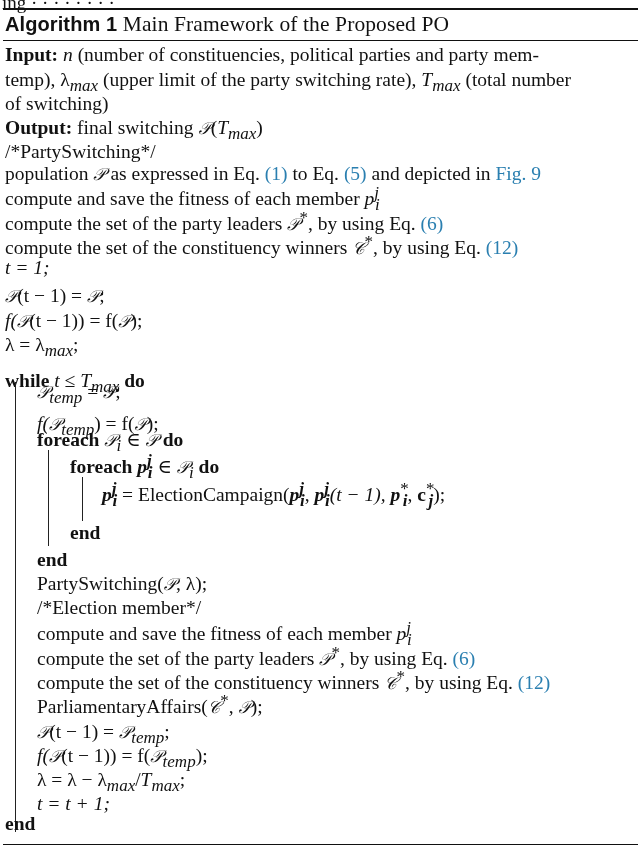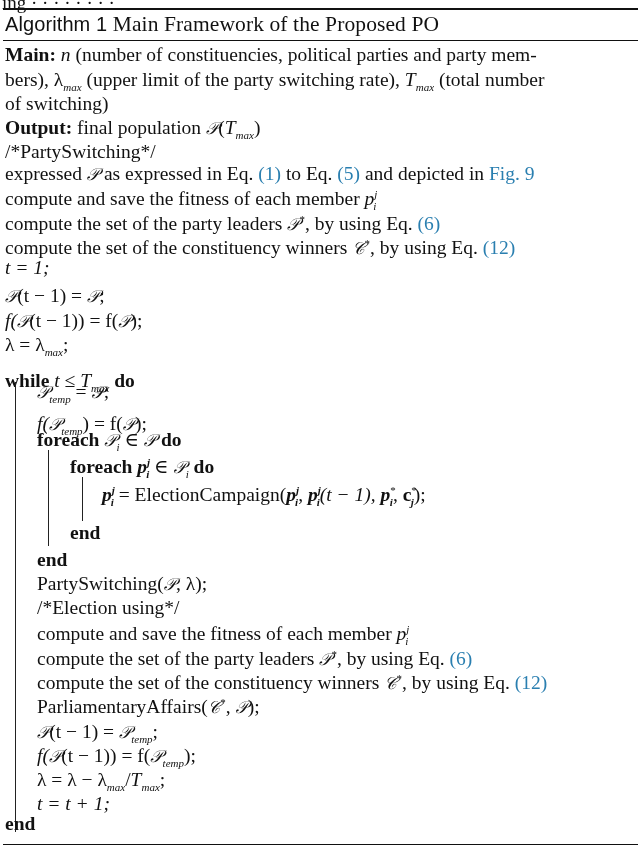--- a/index.html
+++ b/index.html
@@ -3,49 +3,49 @@
 <meta charset="utf-8">
 <style>
   html, body { margin: 0; padding: 0; background: #ffffff; }
   body { width: 641px; height: 852px; overflow: hidden; position: relative;
          font-family: "Liberation Serif", "DejaVu Serif", serif; color: #111; }
   .cut-top { position: absolute; left: 2px; top: -8px; font-size: 19px; color: #111; white-space: nowrap; }
   .rule { position: absolute; left: 3px; right: 3px; background: #111; }
   .rule.thick { height: 2px; }
   .rule.thin { height: 1px; }
   .alg-title { position: absolute; left: 5px; top: 12px; font-size: 21.5px; white-space: nowrap; letter-spacing: 0.1px; }
-  .alg-title b { font-family: "Liberation Sans", sans-serif; font-weight: normal; font-size: 20px; margin-top: 36px; }
+  .alg-title b { font-family: "Liberation Sans", sans-serif; font-weight: bold; font-size: 20px; margin-top: 36px; }
   .line { position: absolute; left: 5px; font-size: 19.5px; line-height: 24px; white-space: nowrap; }
   .line b { font-weight: bold; }
   .ref { color: #2a7fb0; }
   i { font-style: italic; }
   .cal { font-family: "DejaVu Serif", serif; font-style: italic; font-size: 17px; }
-  sub, sup { font-size: 11px; line-height: 0; }
+  sub, sup { font-size: 17px; line-height: 0; }
   .vbar { position: absolute; width: 1px; background: #222; }
   .bi { font-weight: bold; font-style: italic; }
 </style>
 </head>
 <body>
 
 <div class="cut-top">ing   ·   ·   ·   ·   ·   ·   ·   ·</div>
 <div class="rule thick" style="top:8px"></div>
 
 <div class="alg-title"><b>Algorithm 1</b> <span>Main Framework of the Proposed PO</span></div>
 
 <div class="rule thin" style="top:40px"></div>
 
-<div class="line" style="top:43px"><b>Main:</b> <i>n</i><span> (number of constituencies, political parties and party mem-</span></div>
-<div class="line" style="top:68px"><span>bers), </span><span>λ</span><sub><i>max</i></sub><span> (upper limit of the party switching rate), </span><i>T</i><sub><i>max</i></sub><span> (total number</span></div>
+<div class="line" style="top:43px"><b>Input:</b> <i>n</i><span> (number of constituencies, political parties and party mem-</span></div>
+<div class="line" style="top:68px"><span>temp), </span><span>λ</span><sub><i>max</i></sub><span> (upper limit of the party switching rate), </span><i>T</i><sub><i>max</i></sub><span> (total number</span></div>
 <div class="line" style="top:92px"><span>of switching)</span></div>
 
-<div class="line" style="top:116px"><b>Output:</b><span> final population </span><span class="cal">𝒫</span>(<i>T</i><sub><i>max</i></sub>)</div>
+<div class="line" style="top:116px"><b>Output:</b><span> final switching </span><span class="cal">𝒫</span>(<i>T</i><sub><i>max</i></sub>)</div>
 
 <div class="line" style="top:140px">/*PartySwitching*/</div>
 
-<div class="line" style="top:162px"><span>expressed </span><span class="cal">𝒫</span><span> as expressed in Eq. </span><span class="ref">(1)</span><span> to Eq. </span><span class="ref">(5)</span><span> and depicted in </span><span class="ref">Fig. 9</span></div>
+<div class="line" style="top:162px"><span>population </span><span class="cal">𝒫</span><span> as expressed in Eq. </span><span class="ref">(1)</span><span> to Eq. </span><span class="ref">(5)</span><span> and depicted in </span><span class="ref">Fig. 9</span></div>
 
 <div class="line" style="top:187px"><span>compute and save the fitness of each member </span><i>p</i><sup><i>j</i></sup><sub style="margin-left:-4px"><i>i</i></sub></div>
 
 <div class="line" style="top:212px"><span>compute the set of the party leaders </span><span class="cal">𝒫</span><sup>*</sup><span>, by using Eq. </span><span class="ref">(6)</span></div>
 
 <div class="line" style="top:236px"><span>compute the set of the constituency winners </span><span class="cal">𝒞</span><sup>*</sup><span>, by using Eq. </span><span class="ref">(12)</span></div>
 
 <div class="line" style="top:256px"><i>t = 1;</i></div>
 <div class="line" style="top:284px"><span class="cal">𝒫</span><span>(t − 1) = </span><span class="cal">𝒫</span>;</div>
 <div class="line" style="top:309px"><i>f(</i><span class="cal">𝒫</span><span>(t − 1)) = f(</span><span class="cal">𝒫</span><span>);</span></div>
@@ -65,21 +65,21 @@
 <div class="line" style="left:70px; top:455px"><b>foreach</b> <span class="bi">p</span><sup><span class="bi">j</span></sup><sub style="margin-left:-4px"><span class="bi">i</span></sub><span> ∈ </span><span class="cal">𝒫</span><sub><i>i</i></sub> <b>do</b></div>
 
 <div class="vbar" style="left:82px; top:477px; height:44px;"></div>
 
 <div class="line" style="left:102px; top:483px"><span class="bi">p</span><sup><span class="bi">j</span></sup><sub style="margin-left:-4px"><span class="bi">i</span></sub><span> = ElectionCampaign(</span><span class="bi">p</span><sup><span class="bi">j</span></sup><sub style="margin-left:-4px"><span class="bi">i</span></sub>, <span class="bi">p</span><sup><span class="bi">j</span></sup><sub style="margin-left:-4px"><span class="bi">i</span></sub><i>(t − 1), </i><span class="bi">p</span><sup>*</sup><sub style="margin-left:-6px"><span class="bi">i</span></sub>, <b>c</b><sup>*</sup><sub style="margin-left:-6px"><span class="bi">j</span></sub>);</div>
 
 <div class="line" style="left:70px; top:521px"><b>end</b></div>
 <div class="line" style="left:37px; top:548px"><b>end</b></div>
 
 <div class="line" style="left:37px; top:572px"><span>PartySwitching(</span><span class="cal">𝒫</span><span>, λ);</span></div>
-<div class="line" style="left:37px; top:596px">/*Election using*/</div>
+<div class="line" style="left:37px; top:596px">/*Election member*/</div>
 <div class="line" style="left:37px; top:622px"><span>compute and save the fitness of each member </span><i>p</i><sup><i>j</i></sup><sub style="margin-left:-4px"><i>i</i></sub></div>
 <div class="line" style="left:37px; top:647px"><span>compute the set of the party leaders </span><span class="cal">𝒫</span><sup>*</sup><span>, by using Eq. </span><span class="ref">(6)</span></div>
 <div class="line" style="left:37px; top:671px"><span>compute the set of the constituency winners </span><span class="cal">𝒞</span><sup>*</sup><span>, by using Eq. </span><span class="ref">(12)</span></div>
 <div class="line" style="left:37px; top:695px"><span>ParliamentaryAffairs(</span><span class="cal">𝒞</span><sup>*</sup>, <span class="cal">𝒫</span>);</div>
 <div class="line" style="left:37px; top:720px"><span class="cal">𝒫</span><span>(t − 1) = </span><span class="cal">𝒫</span><sub><i>temp</i></sub>;</div>
 <div class="line" style="left:37px; top:744px"><i>f(</i><span class="cal">𝒫</span><span>(t − 1)) = f(</span><span class="cal">𝒫</span><sub><i>temp</i></sub><span>);</span></div>
 <div class="line" style="left:37px; top:768px"><span>λ = λ − λ</span><sub><i>max</i></sub>/<i>T</i><sub><i>max</i></sub>;</div>
 <div class="line" style="left:37px; top:792px"><i>t = t + 1;</i></div>
 
 <div class="line" style="top:812px"><b>end</b></div>

